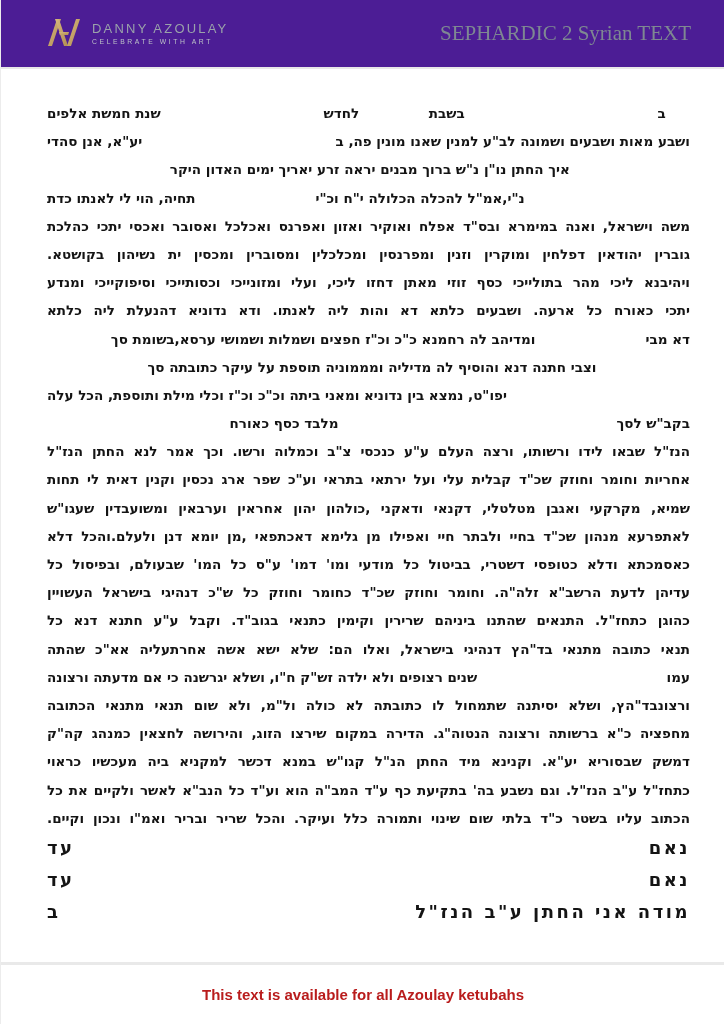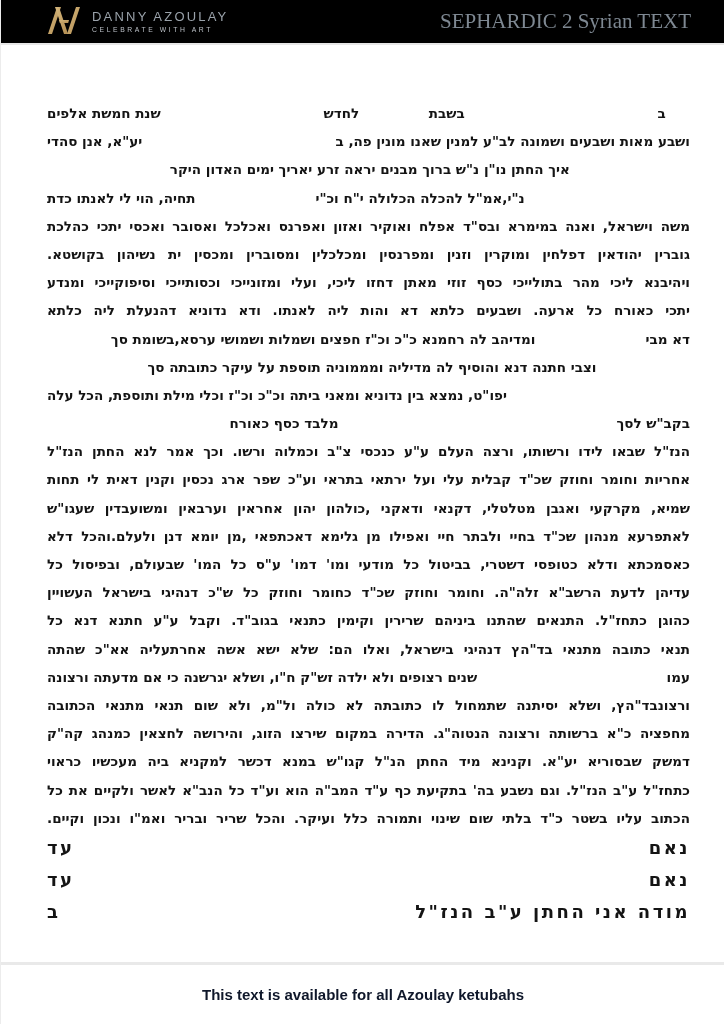--- a/index.html
+++ b/index.html
@@ -4,24 +4,24 @@
 <style>
   html,body { margin:0; padding:0; background:#ffffff; }
   .page {
     position:relative; width:724px; height:1024px; margin:0 auto;
     background:#ffffff; overflow:hidden;
     border-left:1px solid #ececec; border-right:1px solid #ececec;
     font-family:"Liberation Sans", sans-serif;
   }
   
   .header {
-    position:absolute; top:0; left:0; right:0; height:45px;
+    position:absolute; top:0; left:0; right:0; height:69px;
     border-bottom:2px solid #e7e7e7;
     display:flex; align-items:center; justify-content:space-between;
-    padding:0 34px 0 44px; box-sizing:border-box; background:#000000;
+    padding:0 34px 0 44px; box-sizing:border-box; background:#4c1d95;
   }
   .brand { display:flex; align-items:center; gap:9px; }
   .brand-text { display:flex; flex-direction:column; line-height:1.05; }
   .brand-name { font-size:13px; letter-spacing:2.2px; color:#9aa2aa; font-weight:500; }
   .brand-tagline { font-size:6.8px; letter-spacing:2.6px; color:#bcc1c7; margin-top:3px; font-weight:500; }
   .page-title { font-size:21px; color:#7e8892; font-weight:400;font-family:Liberation Serif, serif; }
   
   .ketubah {
     position:absolute; top:99px; left:46px; right:35px;
     color:#141414;
@@ -37,21 +37,21 @@
   .line.fields .seg { flex:0 0 auto; white-space:nowrap; }
   .line.fields .spacer { display:inline-block; height:1px; }
   .line.display { height:32px; line-height:32px; font-size:18px; letter-spacing:2.5px; }
   .line.display .seg { transform-origin:right center; }
   
   .footer {
     position:absolute; left:0; right:0; bottom:0; height:59px;
     border-top:3px solid #e9e9e9; background:#fff;
     display:flex; align-items:center; justify-content:center;
   }
-  .footer-note { font-size:15px; font-weight:bold; color:#0f172a; }
+  .footer-note { font-size:15px; font-weight:bold; color:#b91c1c; }
 </style>
 </head>
 <body>
 
 <div class="page">
 
   <div class="header">
     <div class="brand">
       <span>
         <svg width="38" height="32" viewBox="0 0 38 32" aria-hidden="true">

